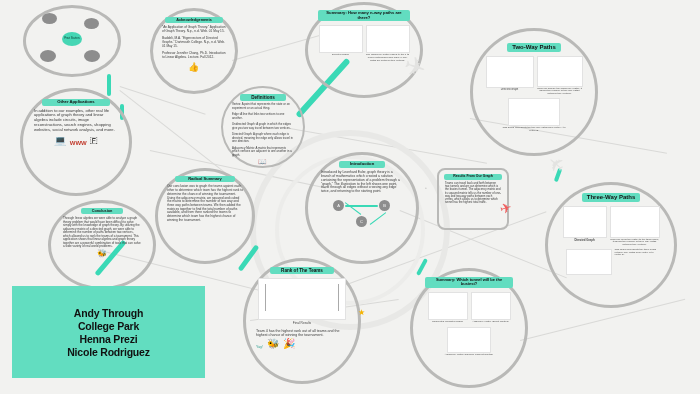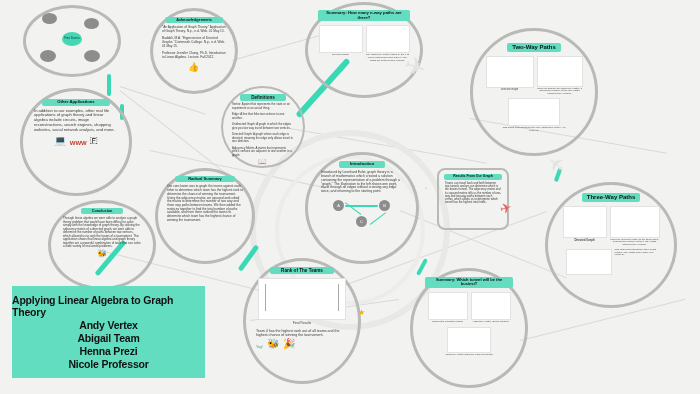--- a/index.html
+++ b/index.html
@@ -224,20 +224,19 @@
       <div class="cap" style="width:42px;font-size:2.5px;text-align:left;">This graph represents the three kinds of three-way paths from vertex C to vertex D.</div>
     </div>
   </div>
 
   <div class="plane" style="left:404px;top:52px;font-size:26px;color:#e3e3e1;transform:rotate(18deg);">✈</div>
   <div class="plane" style="left:548px;top:152px;font-size:20px;color:#e3e3e1;transform:rotate(-140deg);">✈</div>
   <div class="plane" style="left:500px;top:200px;font-size:14px;color:#ef5b5b;transform:rotate(-16deg);">✈</div>
   <div class="plane" style="left:425px;top:185px;font-size:5px;color:#c9c9c7;">•</div>
 
   <div id="titlecard">
-    <div class="t0">Applying Linear Algebra to Graph Theory</div>
-    <div>Andy Vertex</div>
-    <div>Abigail Team</div>
+    <div>Andy Through</div>
+    <div>College Park</div>
     <div>Henna Prezi</div>
-    <div>Nicole Professor</div>
+    <div>Nicole Rodriguez</div>
   </div>
 
 </div>
 
 </body></html>

